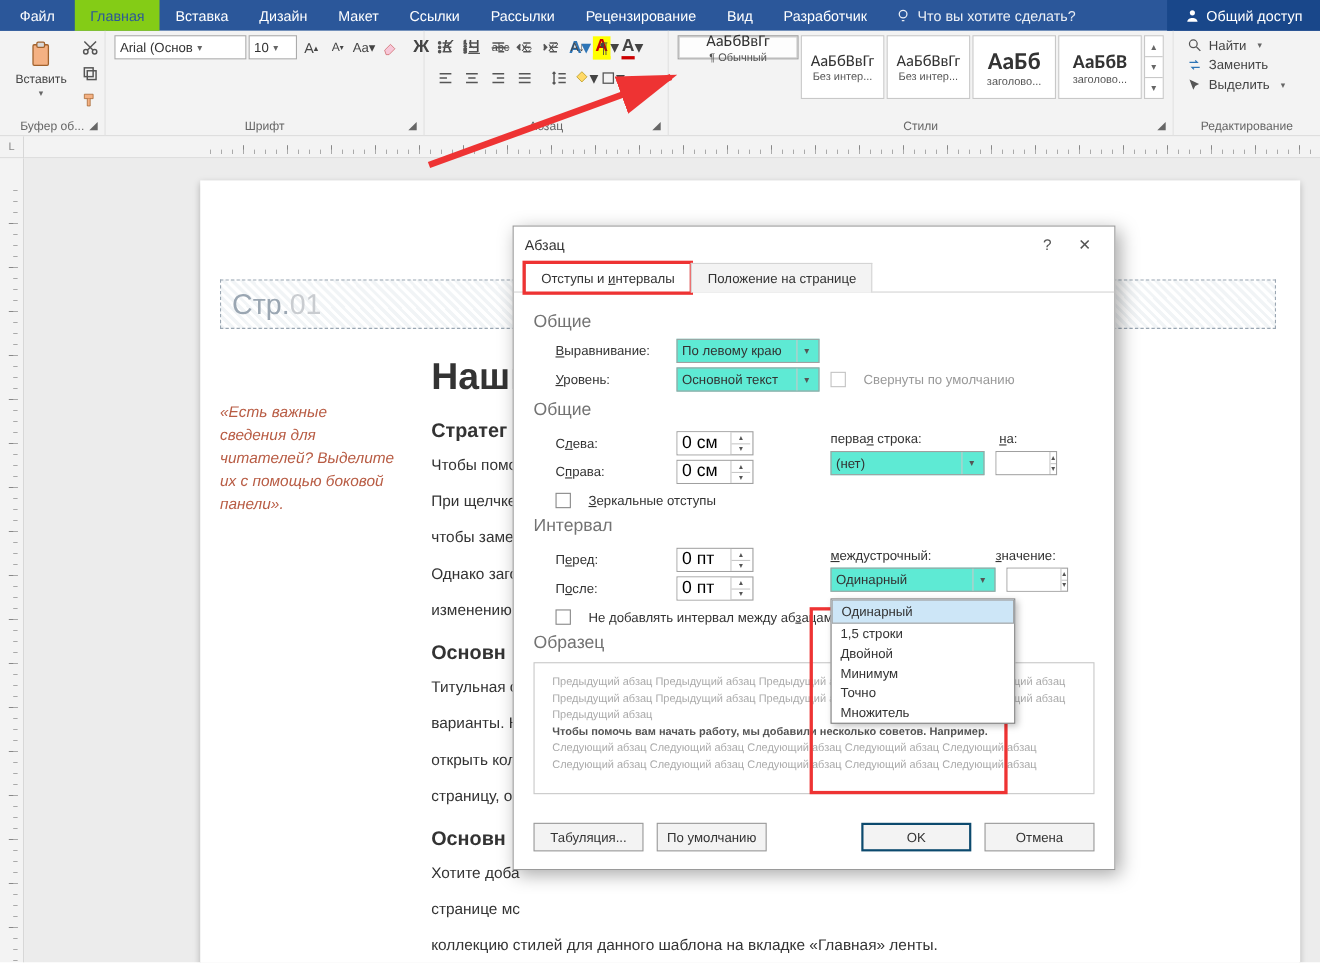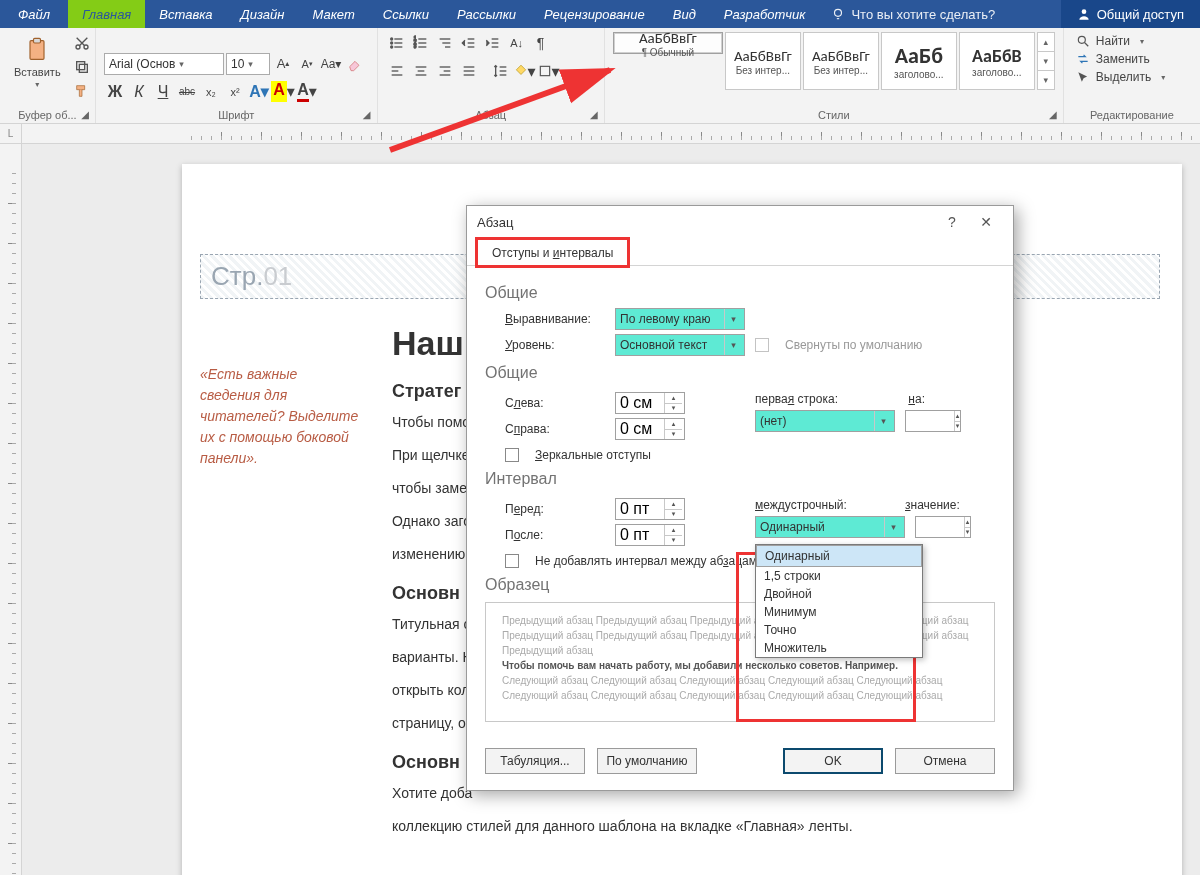--- a/index.html
+++ b/index.html
@@ -1,20 +1,20 @@
 <!DOCTYPE html>
 <html><head>
 <meta charset="utf-8">
 <style>
 * { box-sizing: border-box; margin: 0; padding: 0; font-family: "Segoe UI", Arial, sans-serif; }
 body { width: 1200px; height: 875px; overflow: hidden; background: #fff; position: relative; }
 
 
 .tabs-row { height: 28px; background: #2b579a; display: flex; align-items: stretch; color: #fff; font-size: 13px; }
-.tab { padding: 0 14px; display: flex; align-items: center; cursor: pointer; font-style: italic; }
+.tab { padding: 0 14px; display: flex; align-items: center; cursor: pointer; }
 .tab.active { background: #84cc16; color: #2b579a; }
 .tab.file { background: #2b579a; color:#fff; padding:0 18px;}
 .tell-me { display:flex; align-items:center; gap:6px; padding:0 12px; opacity:.9;}
 .tell-me svg{width:14px;height:14px;}
 .spacer { flex:1; }
 .share-btn{ background:#19478a; display:flex; align-items:center; gap:6px; padding:0 16px; cursor:pointer;}
 .share-btn svg{width:14px;height:14px;}
 
 
 .ribbon { height: 96px; background: #f3f3f3; border-bottom: 1px solid #d4d4d4; display:flex; }
@@ -172,21 +172,21 @@
               <path d="M8 10v10h4V10"></path>
             </svg>
           </div>
       </div>
     </div>
     <div class="group-label">Буфер об...</div>
     <div class="dialog-launcher">◢</div>
   </div>
 
   <div class="group" style="width:290px">
-    <div class="group-content" style="flex-direction:column;gap:6px;justify-content:center;">
+    <div class="group-content" style="flex-direction:row;gap:6px;">
       <div class="row">
         <div class="combo" style="width:120px">
             <span>Arial (Основ</span>
             <span class="arrow">▾</span>
           </div>
         <div class="combo" style="width:44px">
             <span>10</span>
             <span class="arrow">▾</span>
           </div>
         <div class="small-btn" style="font-size:13px">A<sup style="font-size:8px">▴</sup></div>
@@ -395,34 +395,36 @@
       <div class="doc-p">чтобы заме</div>
       <div class="doc-p">Однако заго</div>
       <div class="doc-p">изменению.</div>
       <div class="doc-h2">Основн</div>
       <div class="doc-p">Титульная с</div>
       <div class="doc-p">варианты. Н</div>
       <div class="doc-p">открыть кол</div>
       <div class="doc-p">страницу, о</div>
       <div class="doc-h2">Основн</div>
       <div class="doc-p">Хотите доба</div>
+      <div class="doc-p">странице мс</div>
       <div class="doc-p">коллекцию стилей для данного шаблона на вкладке «Главная» ленты.</div>
     </div>
   </div>
 </div>
 
 <div class="dlg">
   <div class="dlg-title">
     <span>Абзац</span>
     <span class="sp"></span>
     <span class="icn">?</span>
     <span class="icn">✕</span>
   </div>
   <div class="dlg-tabs">
     <div class="dlg-tab active hl"><span>Отступы и <span class="u">и</span>нтервалы</span></div>
+    <div class="dlg-tab">Положение на странице</div>
   </div>
   <div class="dlg-body">
 
     <div class="sect-label">Общие</div>
     <div class="field-row">
       <label><span class="u">В</span>ыравнивание:</label>
       <div class="sel" style="width:130px">
           <span>По левому краю</span>
           <span class="arrow">▾</span>
         </div>

